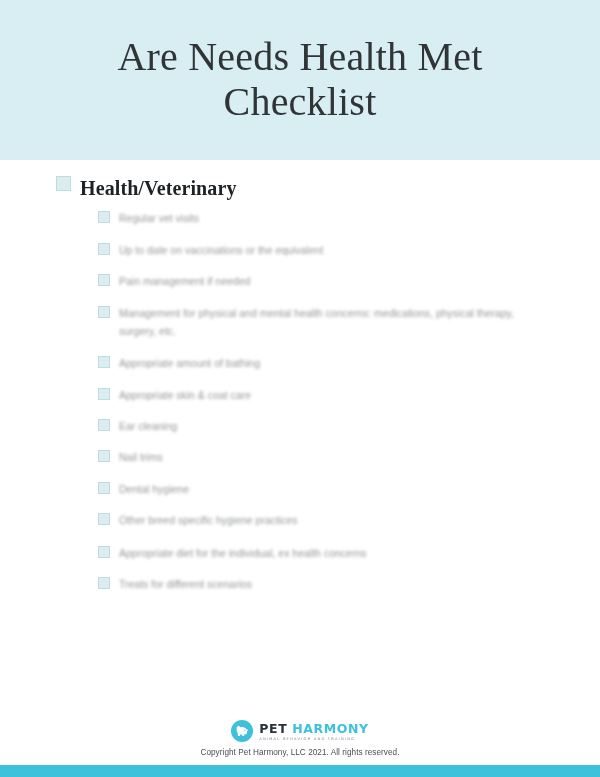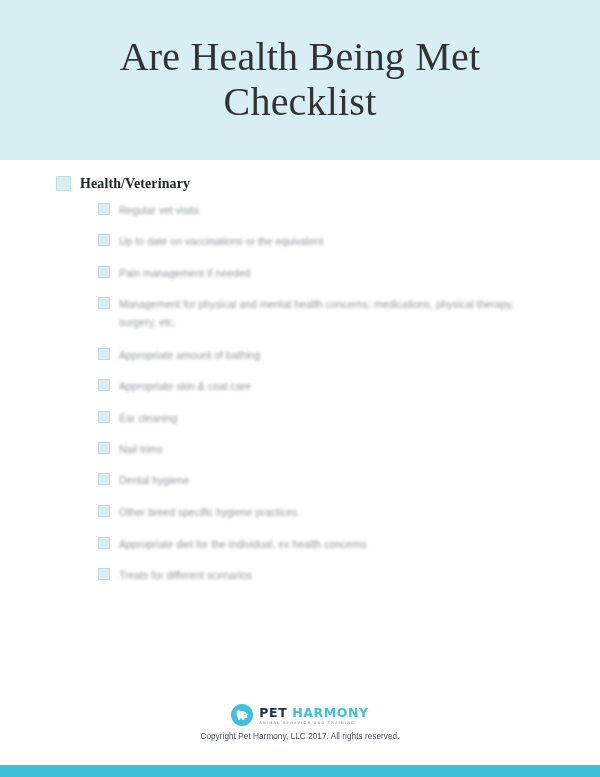--- a/index.html
+++ b/index.html
@@ -56,21 +56,21 @@
     margin-bottom: 14px;
   }
   .section-header {
     display: flex;
     align-items: flex-start;
     gap: 9px;
   }
   .section-title {
     font-family: "Liberation Serif", serif;
     font-weight: bold;
-    font-size: 14px;
+    font-size: 20px;
     line-height: 1.42;
     color: #1d2224;
     letter-spacing: 0.1px;
     max-width: 455px;
   }
 
   
   .checkbox {
     box-sizing: border-box;
     background: #dcedf2;
@@ -106,21 +106,21 @@
     color: #7c7f84;
     max-width: 420px;
     
     filter: blur(1.45px);
     opacity: 0.82;
   }
 
   
   #footer {
     flex: 0 0 auto;
-    padding-bottom: 24px;
+    padding-bottom: 8px;
     text-align: center;
   }
   #logo-row {
     display: flex;
     align-items: center;
     justify-content: center;
     gap: 6px;
     margin-bottom: 6px;
   }
   #logo-mark {
@@ -164,21 +164,21 @@
     background: #3ec1da;
     width: 100%;
   }
 </style>
 </head>
 <body>
 
 <div id="page">
 
   <div id="header-band">
-    <h1 id="page-title">Are Health Being Met Checklist</h1>
+    <h1 id="page-title">Are Needs Health Met Checklist</h1>
   </div>
 
   <div id="checklist-body">
 
     <div class="section">
       <div class="section-header">
         <span class="checkbox lg"></span>
         <span class="section-title">Health/Veterinary</span>
       </div>
       <div class="sub-items">
@@ -253,18 +253,18 @@
           <circle fill="#3ec1da" cx="21.6" cy="14.3" r="1.25"></circle>
         </svg>
       </span>
       <span id="logo-wordmark">
         <span id="logo-name">
           <span class="word-pet">PET</span><span> </span><span class="word-harmony">HARMONY</span>
         </span>
         <div id="logo-tagline">ANIMAL BEHAVIOR AND TRAINING</div>
       </span>
     </div>
-    <div id="copyright">Copyright Pet Harmony, LLC 2017. All rights reserved.</div>
+    <div id="copyright">Copyright Pet Harmony, LLC 2021. All rights reserved.</div>
   </div>
 
   <div id="bottom-bar"></div>
 
 </div>
 
 </body></html>

